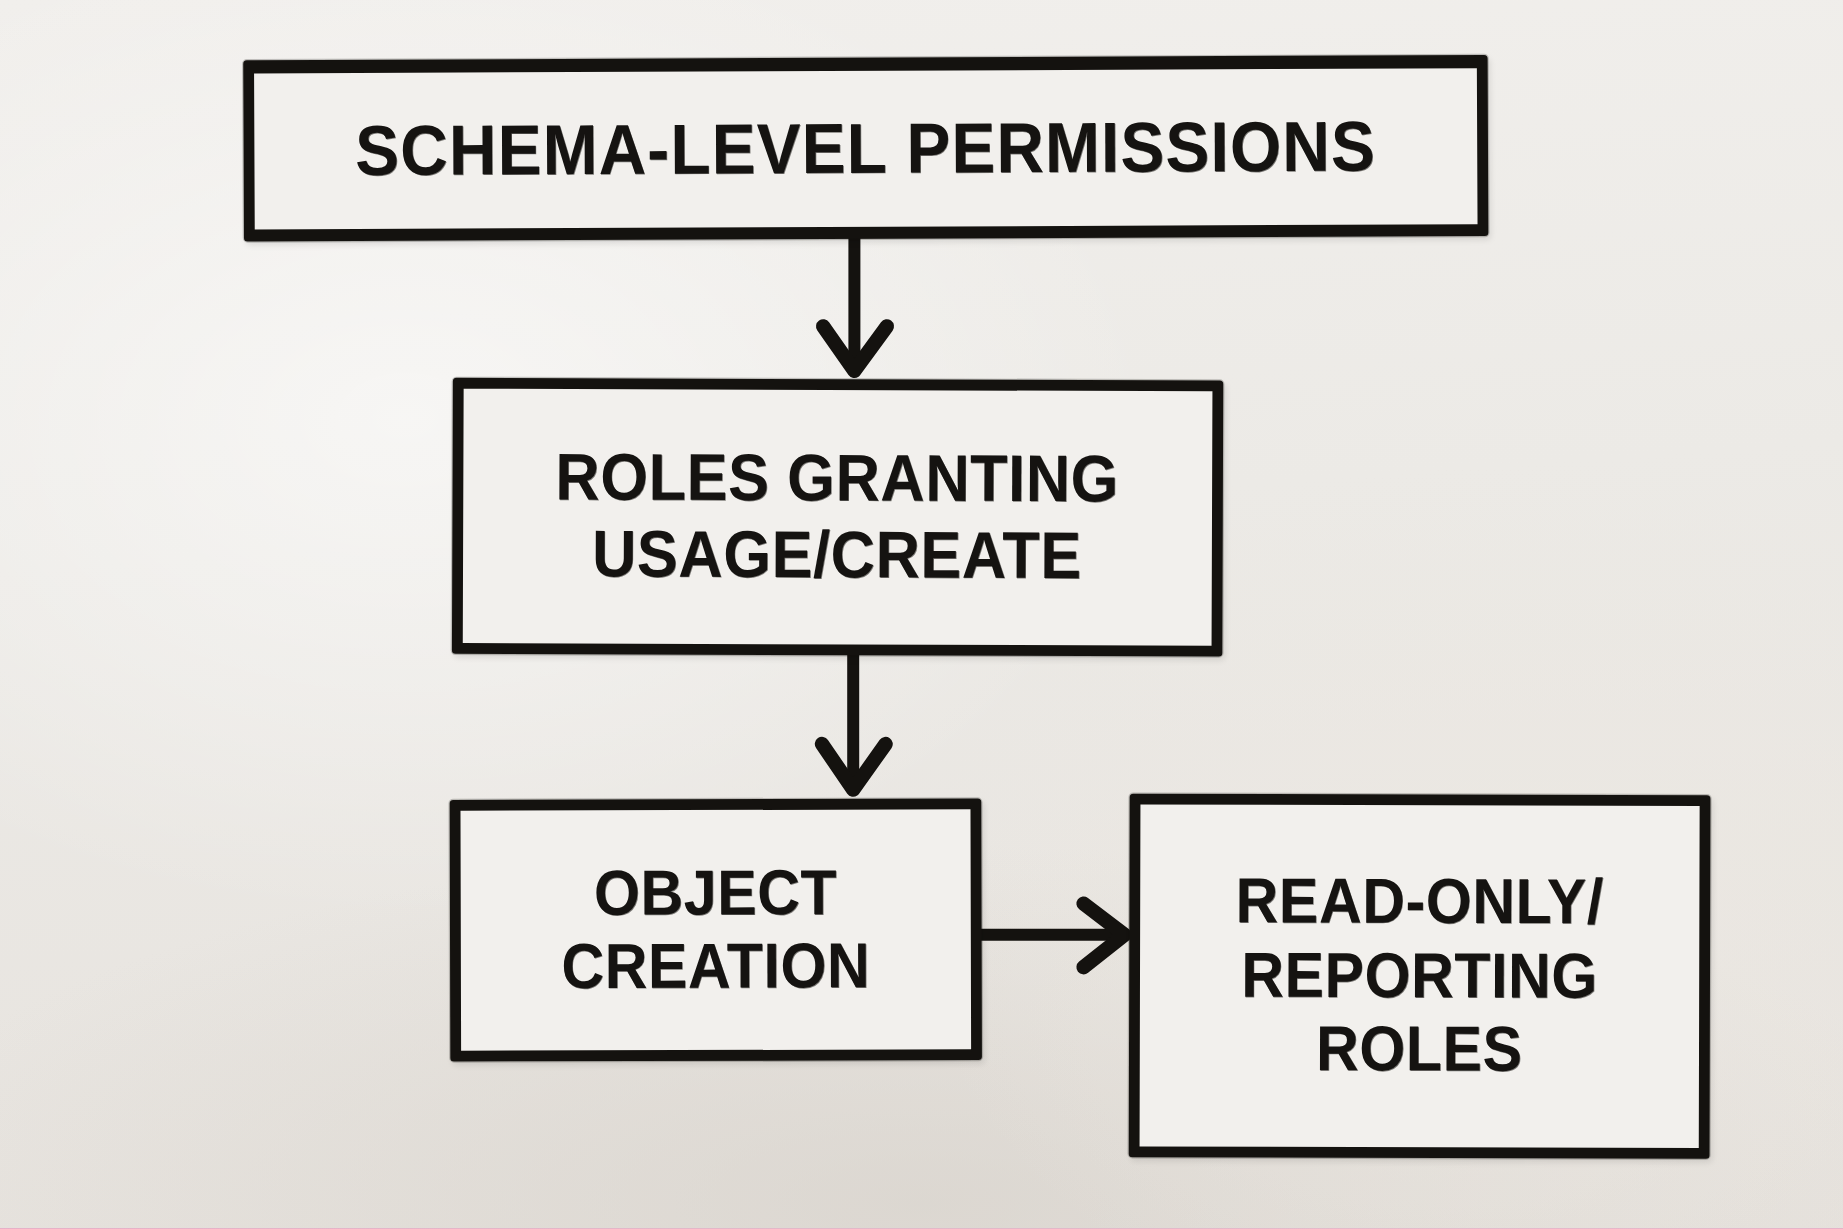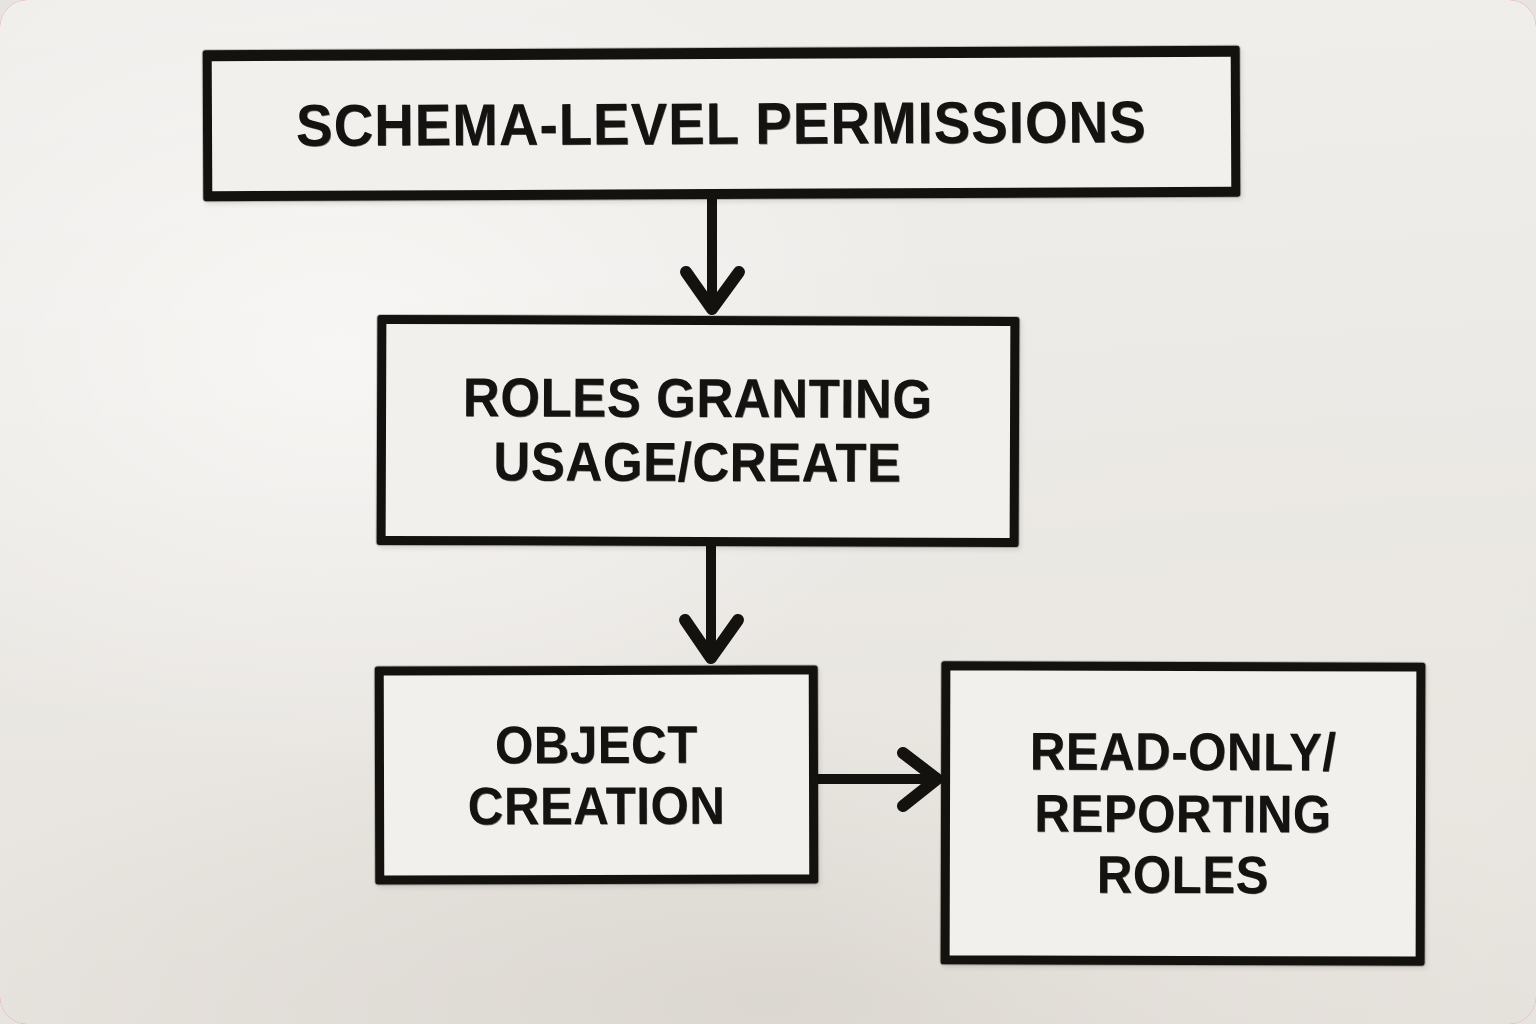--- a/index.html
+++ b/index.html
@@ -8,21 +8,20 @@
     padding: 0;
     background: #e7e4e0;
   }
   #canvas {
     position: relative;
     width: 1536px;
     height: 1024px;
     background: #ec4899;
     overflow: hidden;
     font-family: "Liberation Sans", "DejaVu Sans", sans-serif;
-    border-radius: 27px;
   }
   
   #paper-texture {
     position: absolute;
     inset: 0;
     background:
       radial-gradient(ellipse 900px 600px at 22% 34%, rgba(255,255,255,0.55), rgba(255,255,255,0) 70%),
       radial-gradient(ellipse 700px 520px at 82% 74%, rgba(236,232,226,0.75), rgba(236,232,226,0) 72%),
       radial-gradient(ellipse 1200px 400px at 50% 98%, rgba(214,209,202,0.65), rgba(214,209,202,0) 75%),
       linear-gradient(176deg, #f1efec 0%, #eceae6 42%, #e6e2dd 100%);

